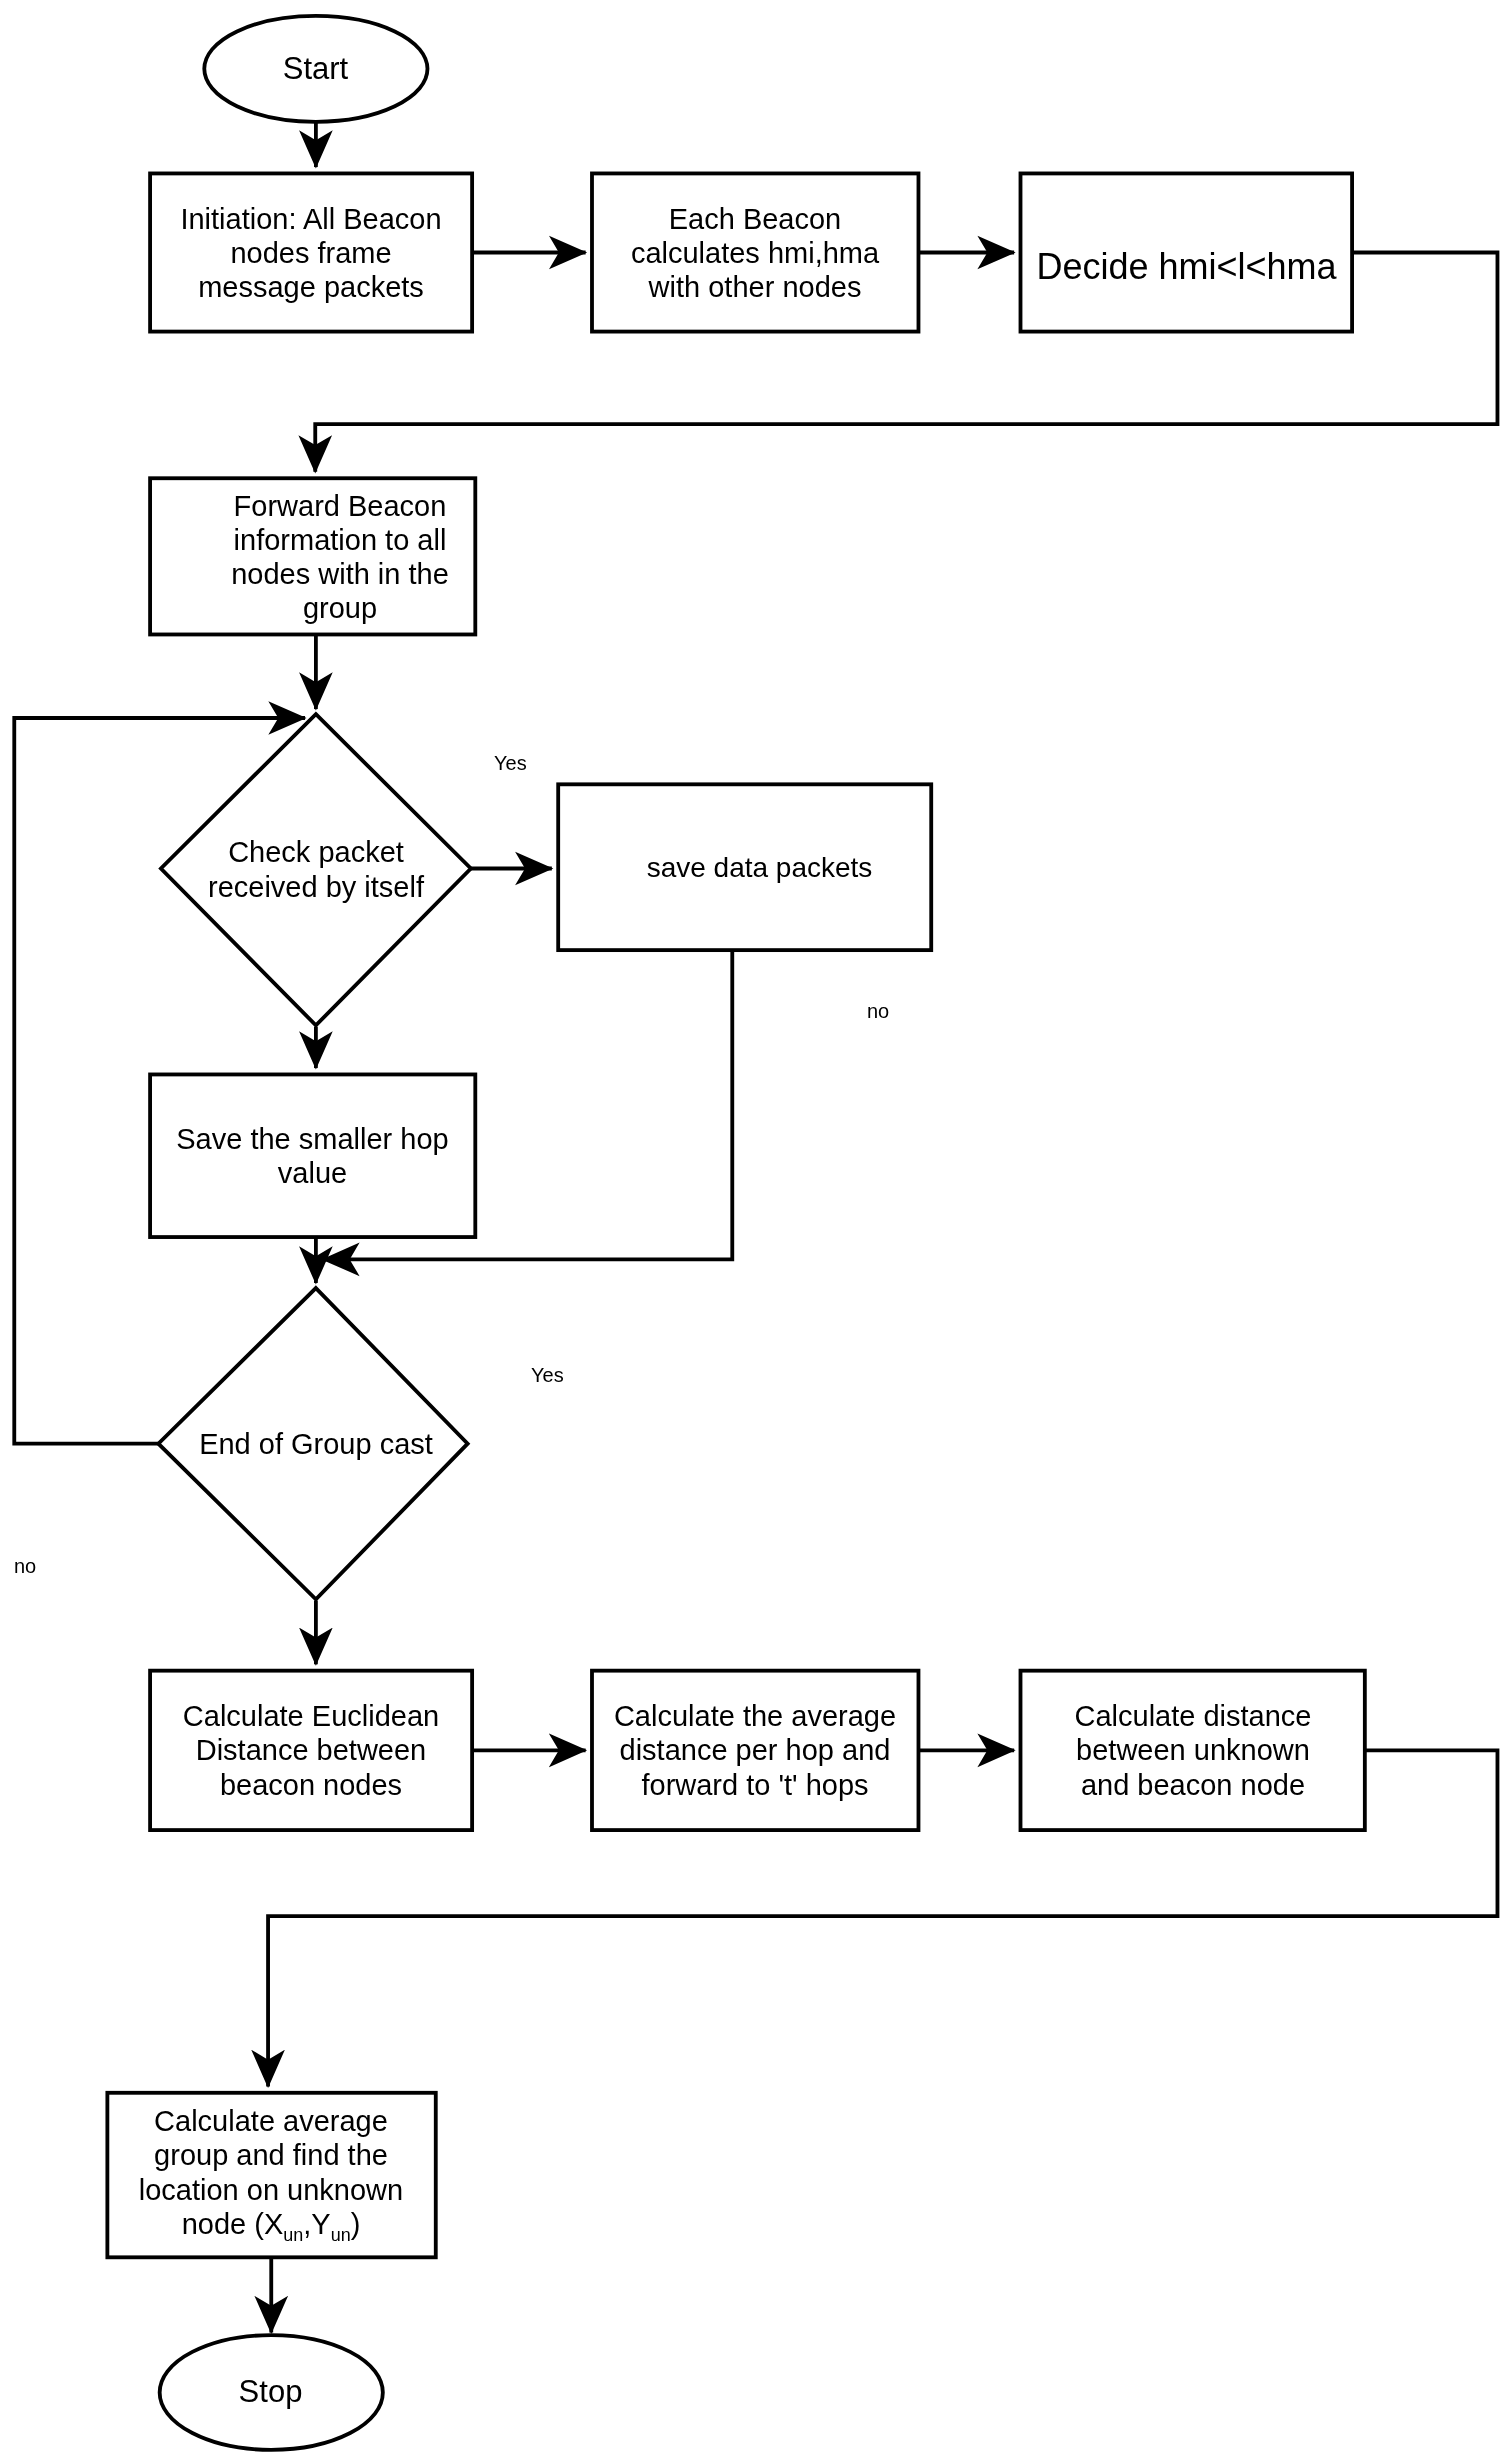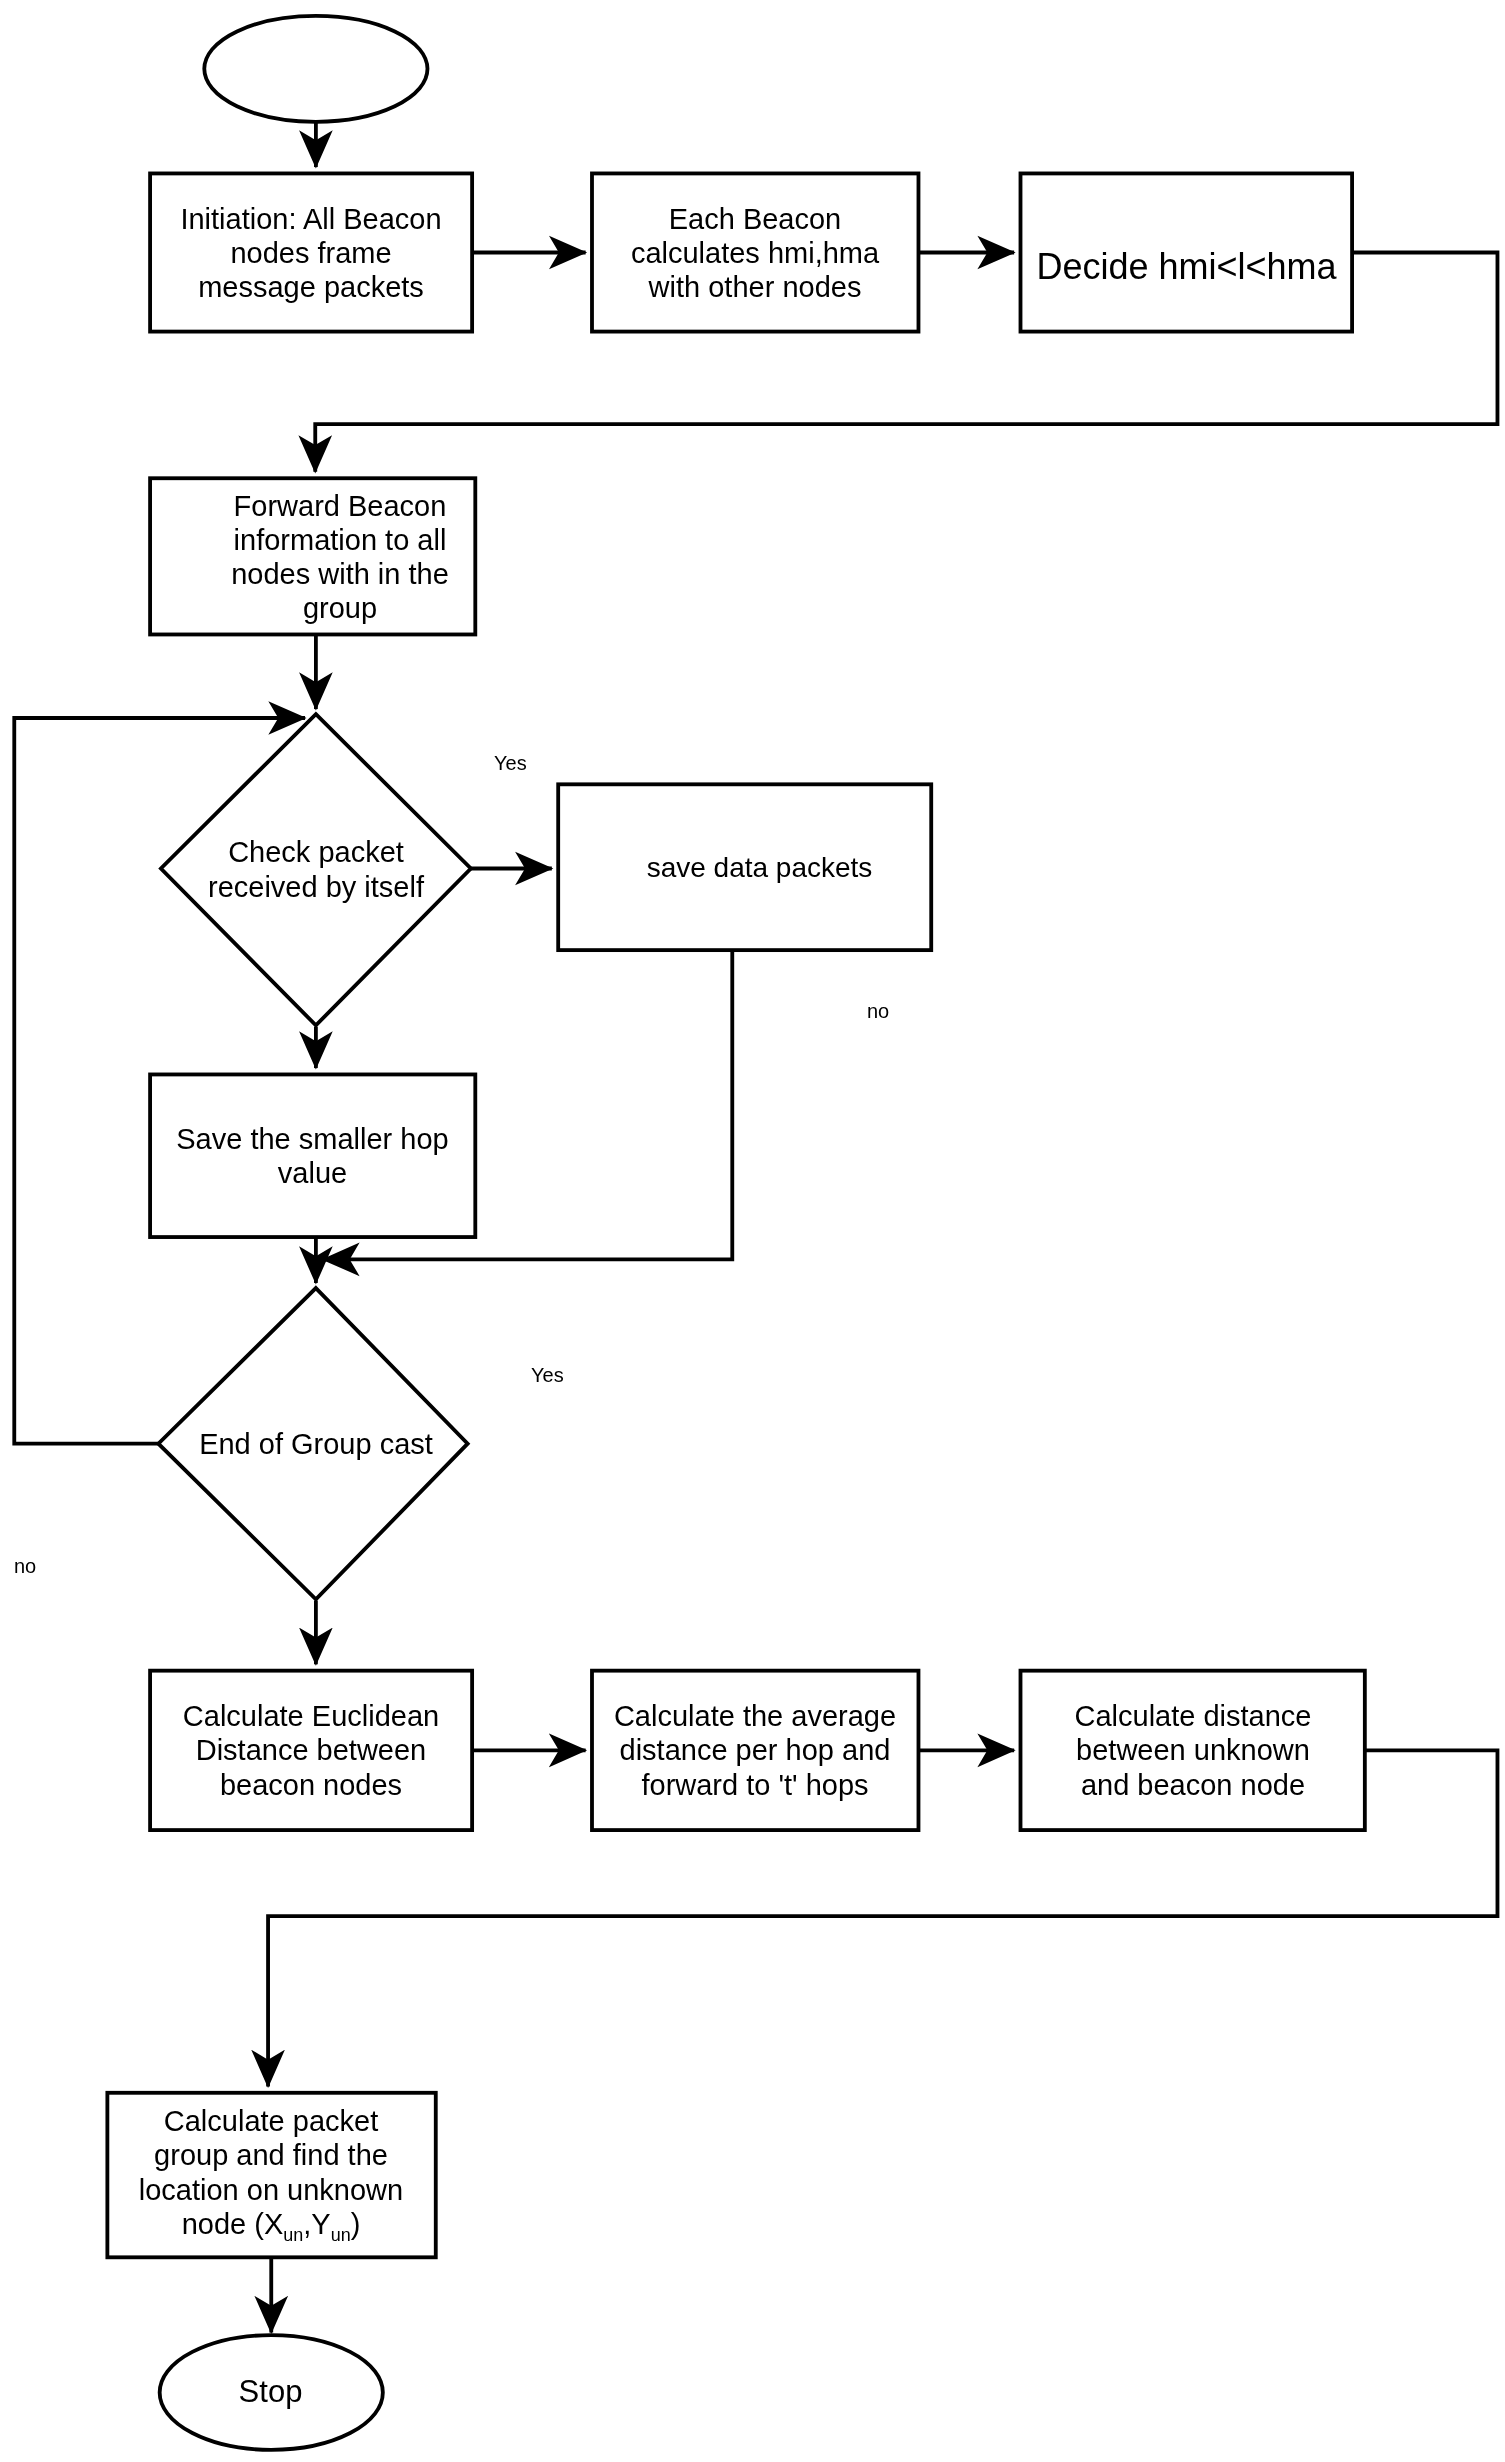--- a/index.html
+++ b/index.html
@@ -110,20 +110,21 @@
       <polygon points="495,2020 733,2264 495,2508 248,2264"></polygon>
       <rect x="235" y="2620" width="505" height="250"></rect>
       <rect x="928" y="2620" width="512" height="250"></rect>
       <rect x="1600" y="2620" width="540" height="250"></rect>
       <rect x="168" y="3282" width="515" height="258"></rect>
 
       <ellipse cx="425" cy="3752" rx="175" ry="90"></ellipse>
     </g>
   </svg>
 
+  <div class="node-label" style="left:204px; top:16px; width:223px; height:106px; font-size:31px;">Start</div>
 
   <div class="node-label" style="left:153px; top:177px; width:316px; height:152px; font-size:29px;">Initiation: All Beacon
 nodes frame
 message packets</div>
 
   <div class="node-label" style="left:595px; top:177px; width:320px; height:152px; font-size:29px;border-radius:6px;">Each Beacon
 calculates hmi,hma
 with other nodes</div>
 
   <div class="node-label" style="left:1024px; top:191px; width:325px; height:152px; font-size:36px;">Decide hmi&lt;l&lt;hma</div>
@@ -149,21 +150,21 @@
 
   <div class="node-label" style="left:595px; top:1674px; width:320px; height:153px; font-size:29px;">Calculate the average
 distance per hop and
 forward to 't' hops</div>
 
   <div class="node-label" style="left:1024px; top:1674px; width:338px; height:153px; font-size:29px;">Calculate distance
 between unknown
 and beacon node</div>
 
   <div class="node-label" style="left:110px; top:2096px; width:322px; height:158px; font-size:29px; flex-direction:column;">
-    <span>Calculate packet</span>
+    <span>Calculate average</span>
     <span>group and find the</span>
     <span>location on unknown</span>
     <span><span>node (X</span><span class="sub">un</span><span>,Y</span><span class="sub">un</span><span>)</span></span>
   </div>
 
   <div class="node-label" style="left:159px; top:2335px; width:223px; height:115px; font-size:31px;">Stop</div>
 
   <div class="edge-label" style="left:494px; top:753px;">Yes</div>
 
   <div class="edge-label" style="left:867px; top:1001px;">no</div>

